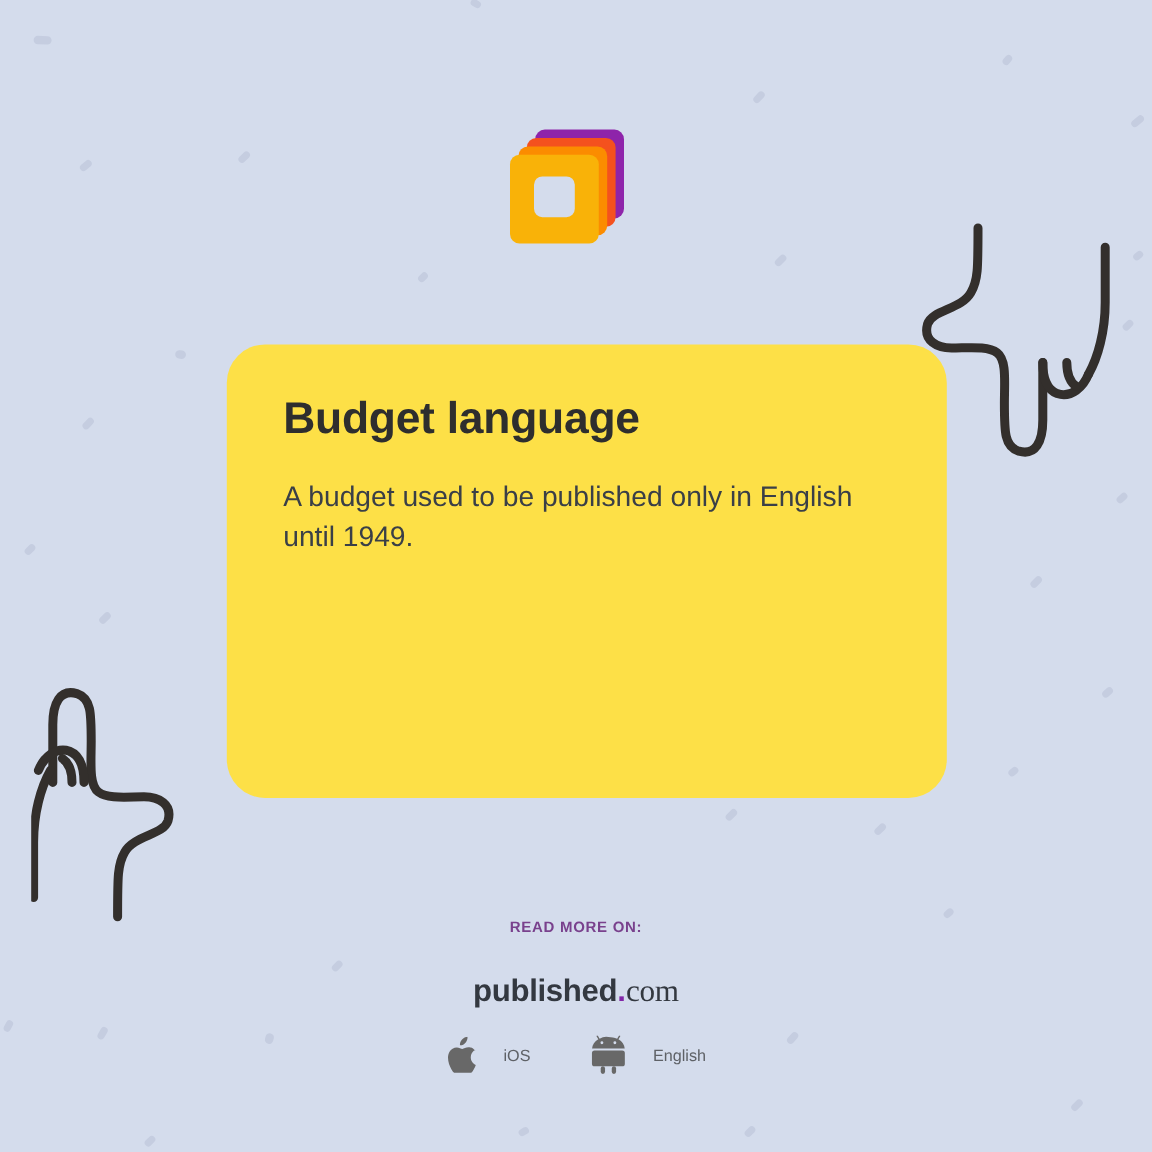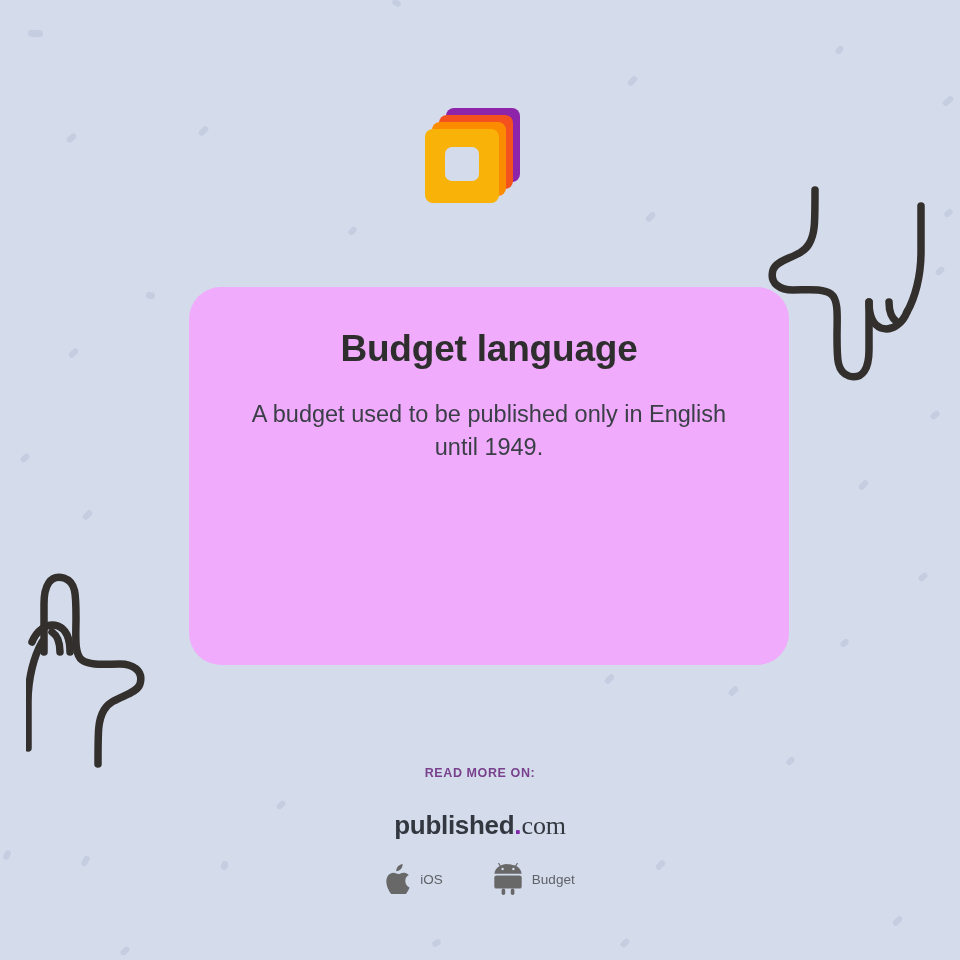--- a/index.html
+++ b/index.html
@@ -135,21 +135,21 @@
   #store-row {
     margin-top: 22px;
     display: flex;
     justify-content: center;
     align-items: center;
     gap: 50px;
   }
   .store-item {
     display: flex;
     align-items: center;
-    gap: 9px;
+    gap: 22px;
   }
   .store-icon {
     display: block;
     fill: #686868;
   }
   .store-label {
     font-size: 13.5px;
     color: #5e6166;
   }
 </style>
@@ -226,21 +226,21 @@
     <svg viewBox="0 0 178 214" xmlns="http://www.w3.org/2000/svg">
       <g fill="none" stroke="#332f2c" stroke-width="7.5" stroke-linecap="round" stroke-linejoin="round">
         <path d="M72 200 C72 166 72 156 78 146 C86 132 110 132 114 120 C118 106 106 100 94 100 C80 100 64 102 56 96 C48 90 50 72 50 54 C50 30 50 18 38 14 C24 10 18 22 18 40 C18 62 18 78 18 88"></path>
         <path d="M18 88 C18 78 16 66 6 62 C-6 58 -16 68 -20 78" transform="translate(26,0)"></path>
         <path d="M34 88 C34 80 32 72 26 68"></path>
         <path d="M16 78 C8 92 2 114 2 138 C2 162 2 176 2 184"></path>
       </g>
     </svg>
   </div>
 
-  <div id="idea-card" style="background: #f0abfc; text-align: center;">
+  <div id="idea-card" style="background: #fde047;">
     <h1 id="card-title" style="color: rgb(46, 46, 46);">Budget language</h1>
     <p id="card-body" style="color: rgb(58, 63, 71);">A budget used to be published only in English until 1949.</p>
   </div>
 
   <div id="footer">
     <div id="read-more-label" style="color: rgb(121, 65, 141);">READ MORE ON:</div>
 
     <div id="brand-wordmark" style="color: rgb(51, 56, 64);">
       <span class="brand-name">published</span><span class="brand-dot" style="color: rgb(130, 38, 168);">.</span><span class="brand-tld">com</span>
     </div>
@@ -260,18 +260,18 @@
         <span>
           <svg class="store-icon" width="30" height="32" viewBox="0 0 30 32" xmlns="http://www.w3.org/2000/svg">
             <path d="M6.6 3.1 5.1 0.6a.6.6 0 0 1 1-.6l1.6 2.6A10.6 10.6 0 0 1 15 1.2c2.6 0 5 .7 7.3 1.4L23.9 0a.6.6 0 0 1 1 .6l-1.5 2.5c3 1.8 5 4.6 5.2 7.7H1.4c.2-3.1 2.2-5.9 5.2-7.7zM9.6 7.2a1.2 1.2 0 1 0 0-2.4 1.2 1.2 0 0 0 0 2.4zm10.8 0a1.2 1.2 0 1 0 0-2.4 1.2 1.2 0 0 0 0 2.4z"></path>
             <rect x="1.3" y="12.4" width="27.4" height="13.2" rx="2.2"></rect>
             <rect x="8.6" y="25.6" width="3.6" height="6.4" rx="1.8"></rect>
             <rect x="17.8" y="25.6" width="3.6" height="6.4" rx="1.8"></rect>
             <rect x="-4.6" y="12.4" width="3.9" height="11.2" rx="1.95" transform="translate(0,0)"></rect>
             <rect x="-5" y="12.4" width="0" height="0"></rect>
           </svg>
         </span>
-        <span class="store-label">Budget</span>
+        <span class="store-label">English</span>
       </div>
     </div>
   </div>
 
 </div>
 
 </body></html>

